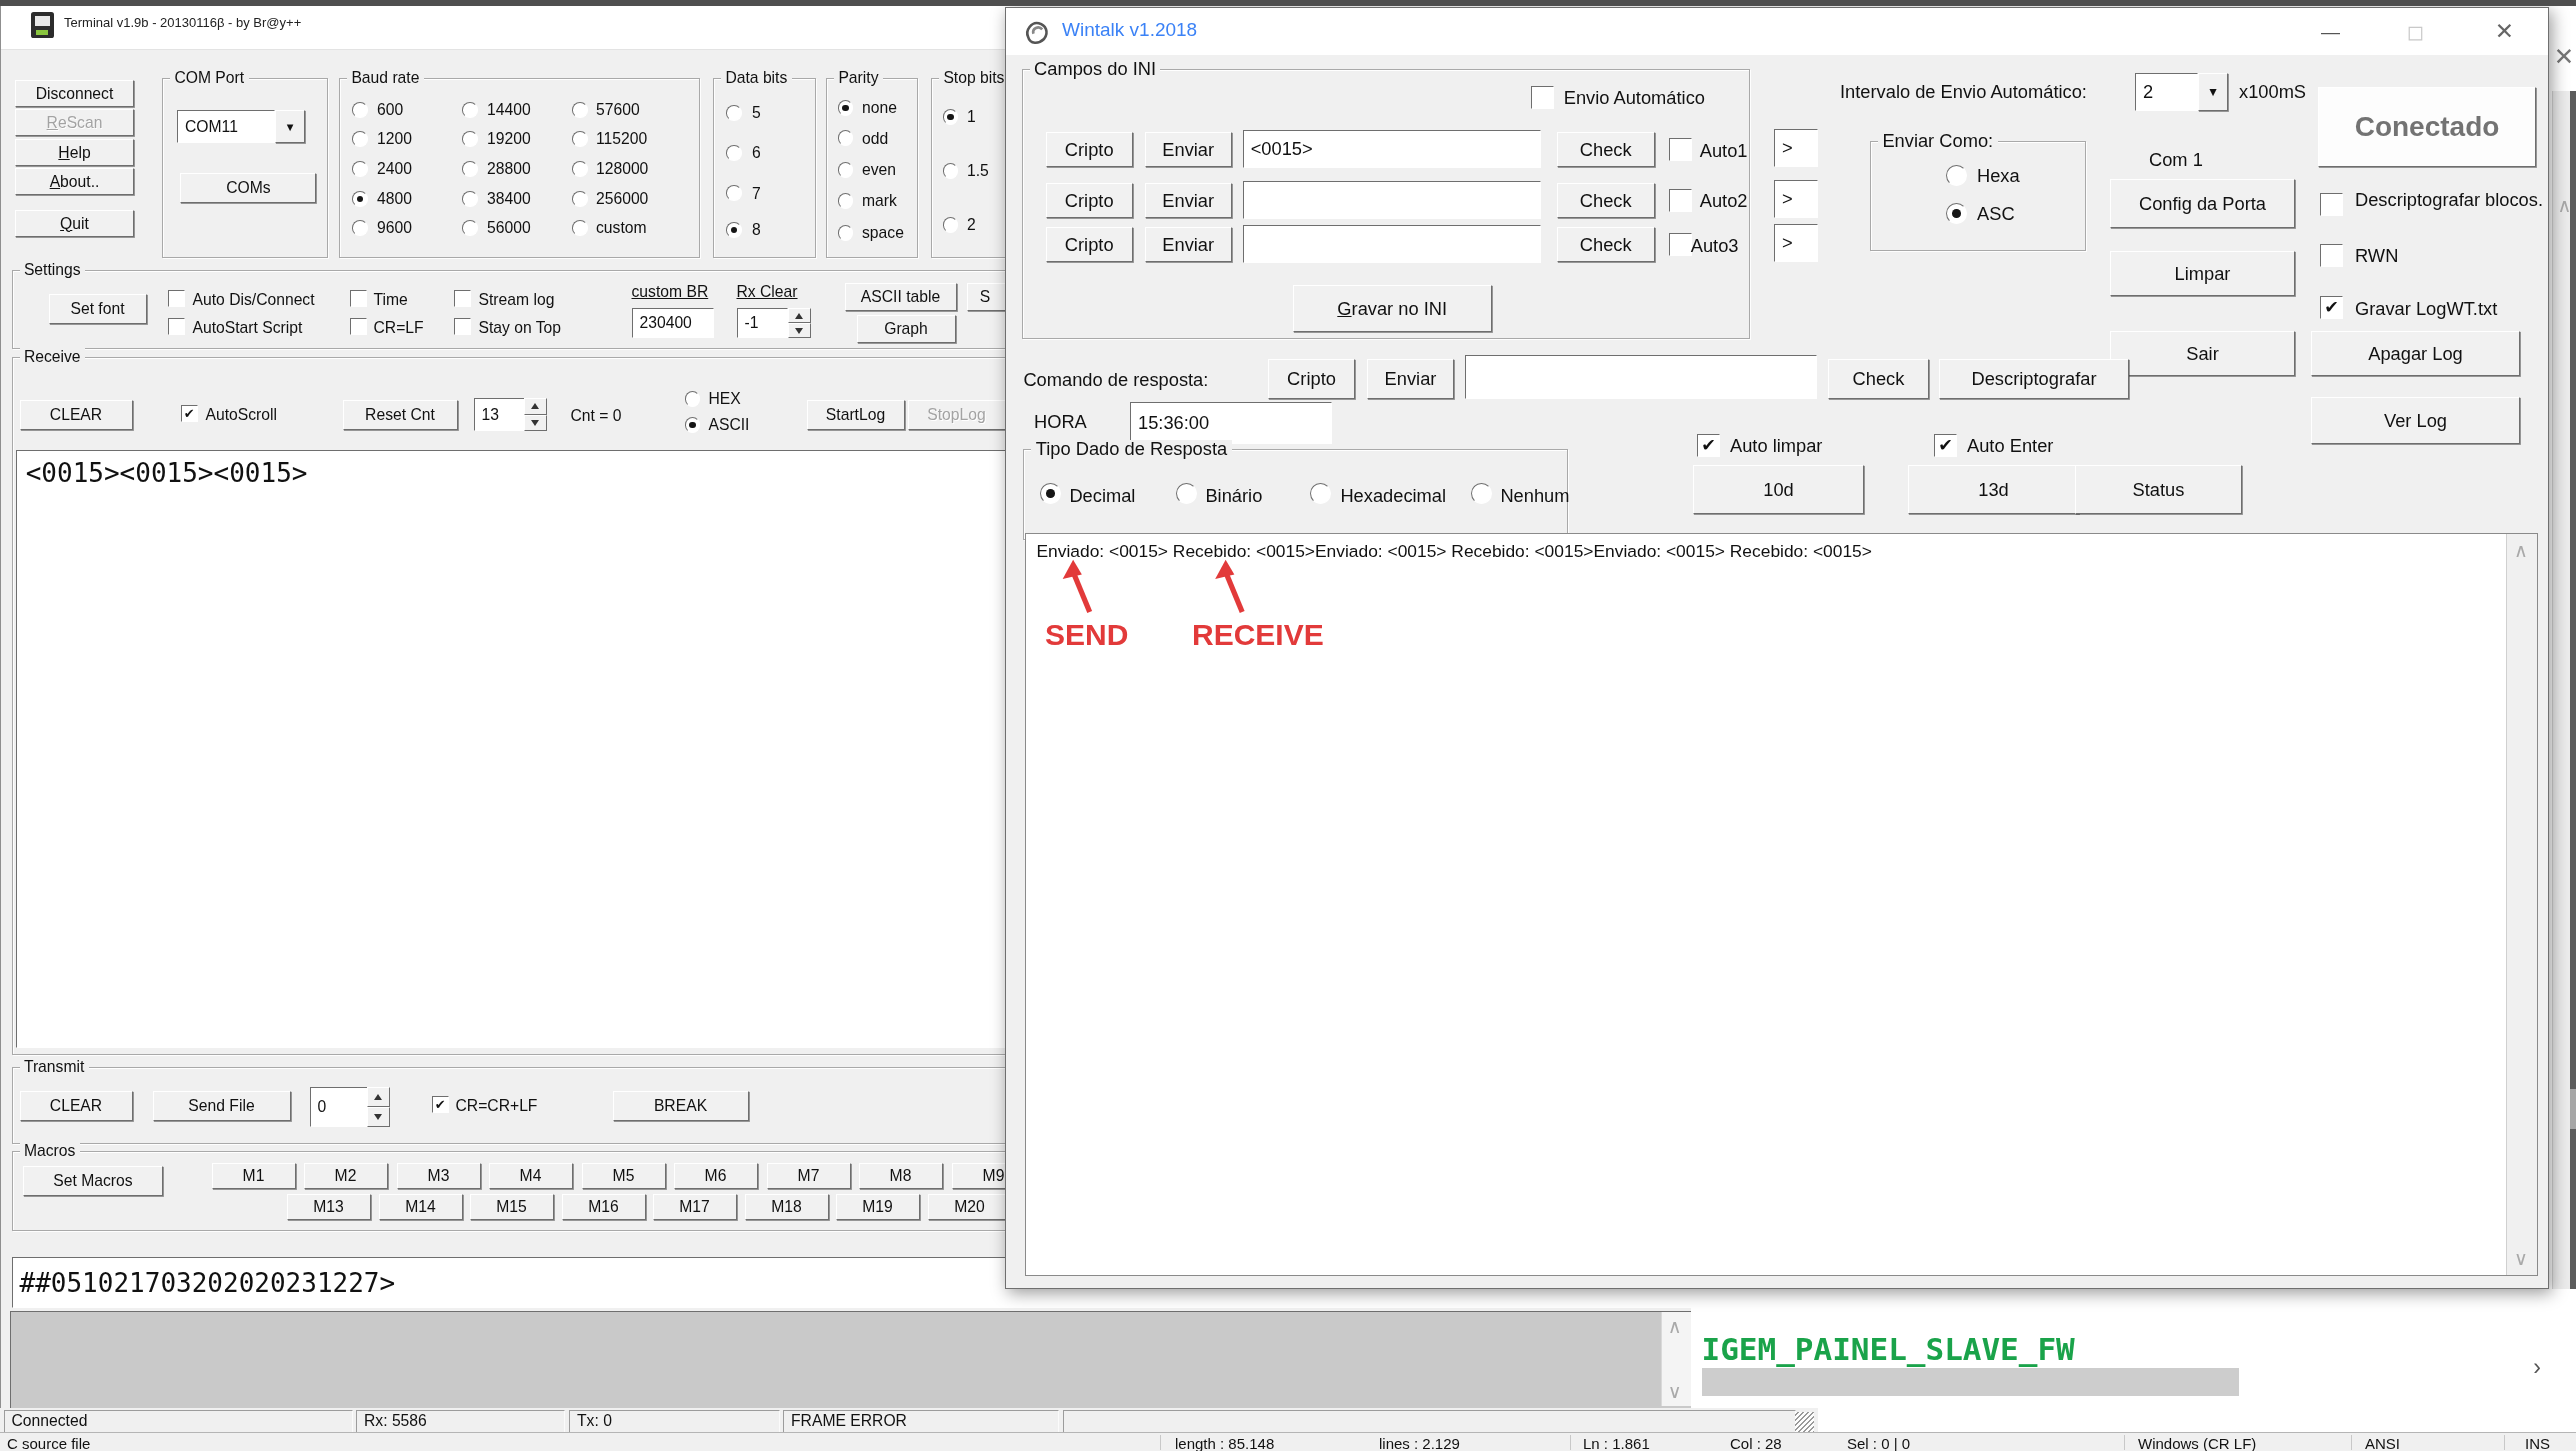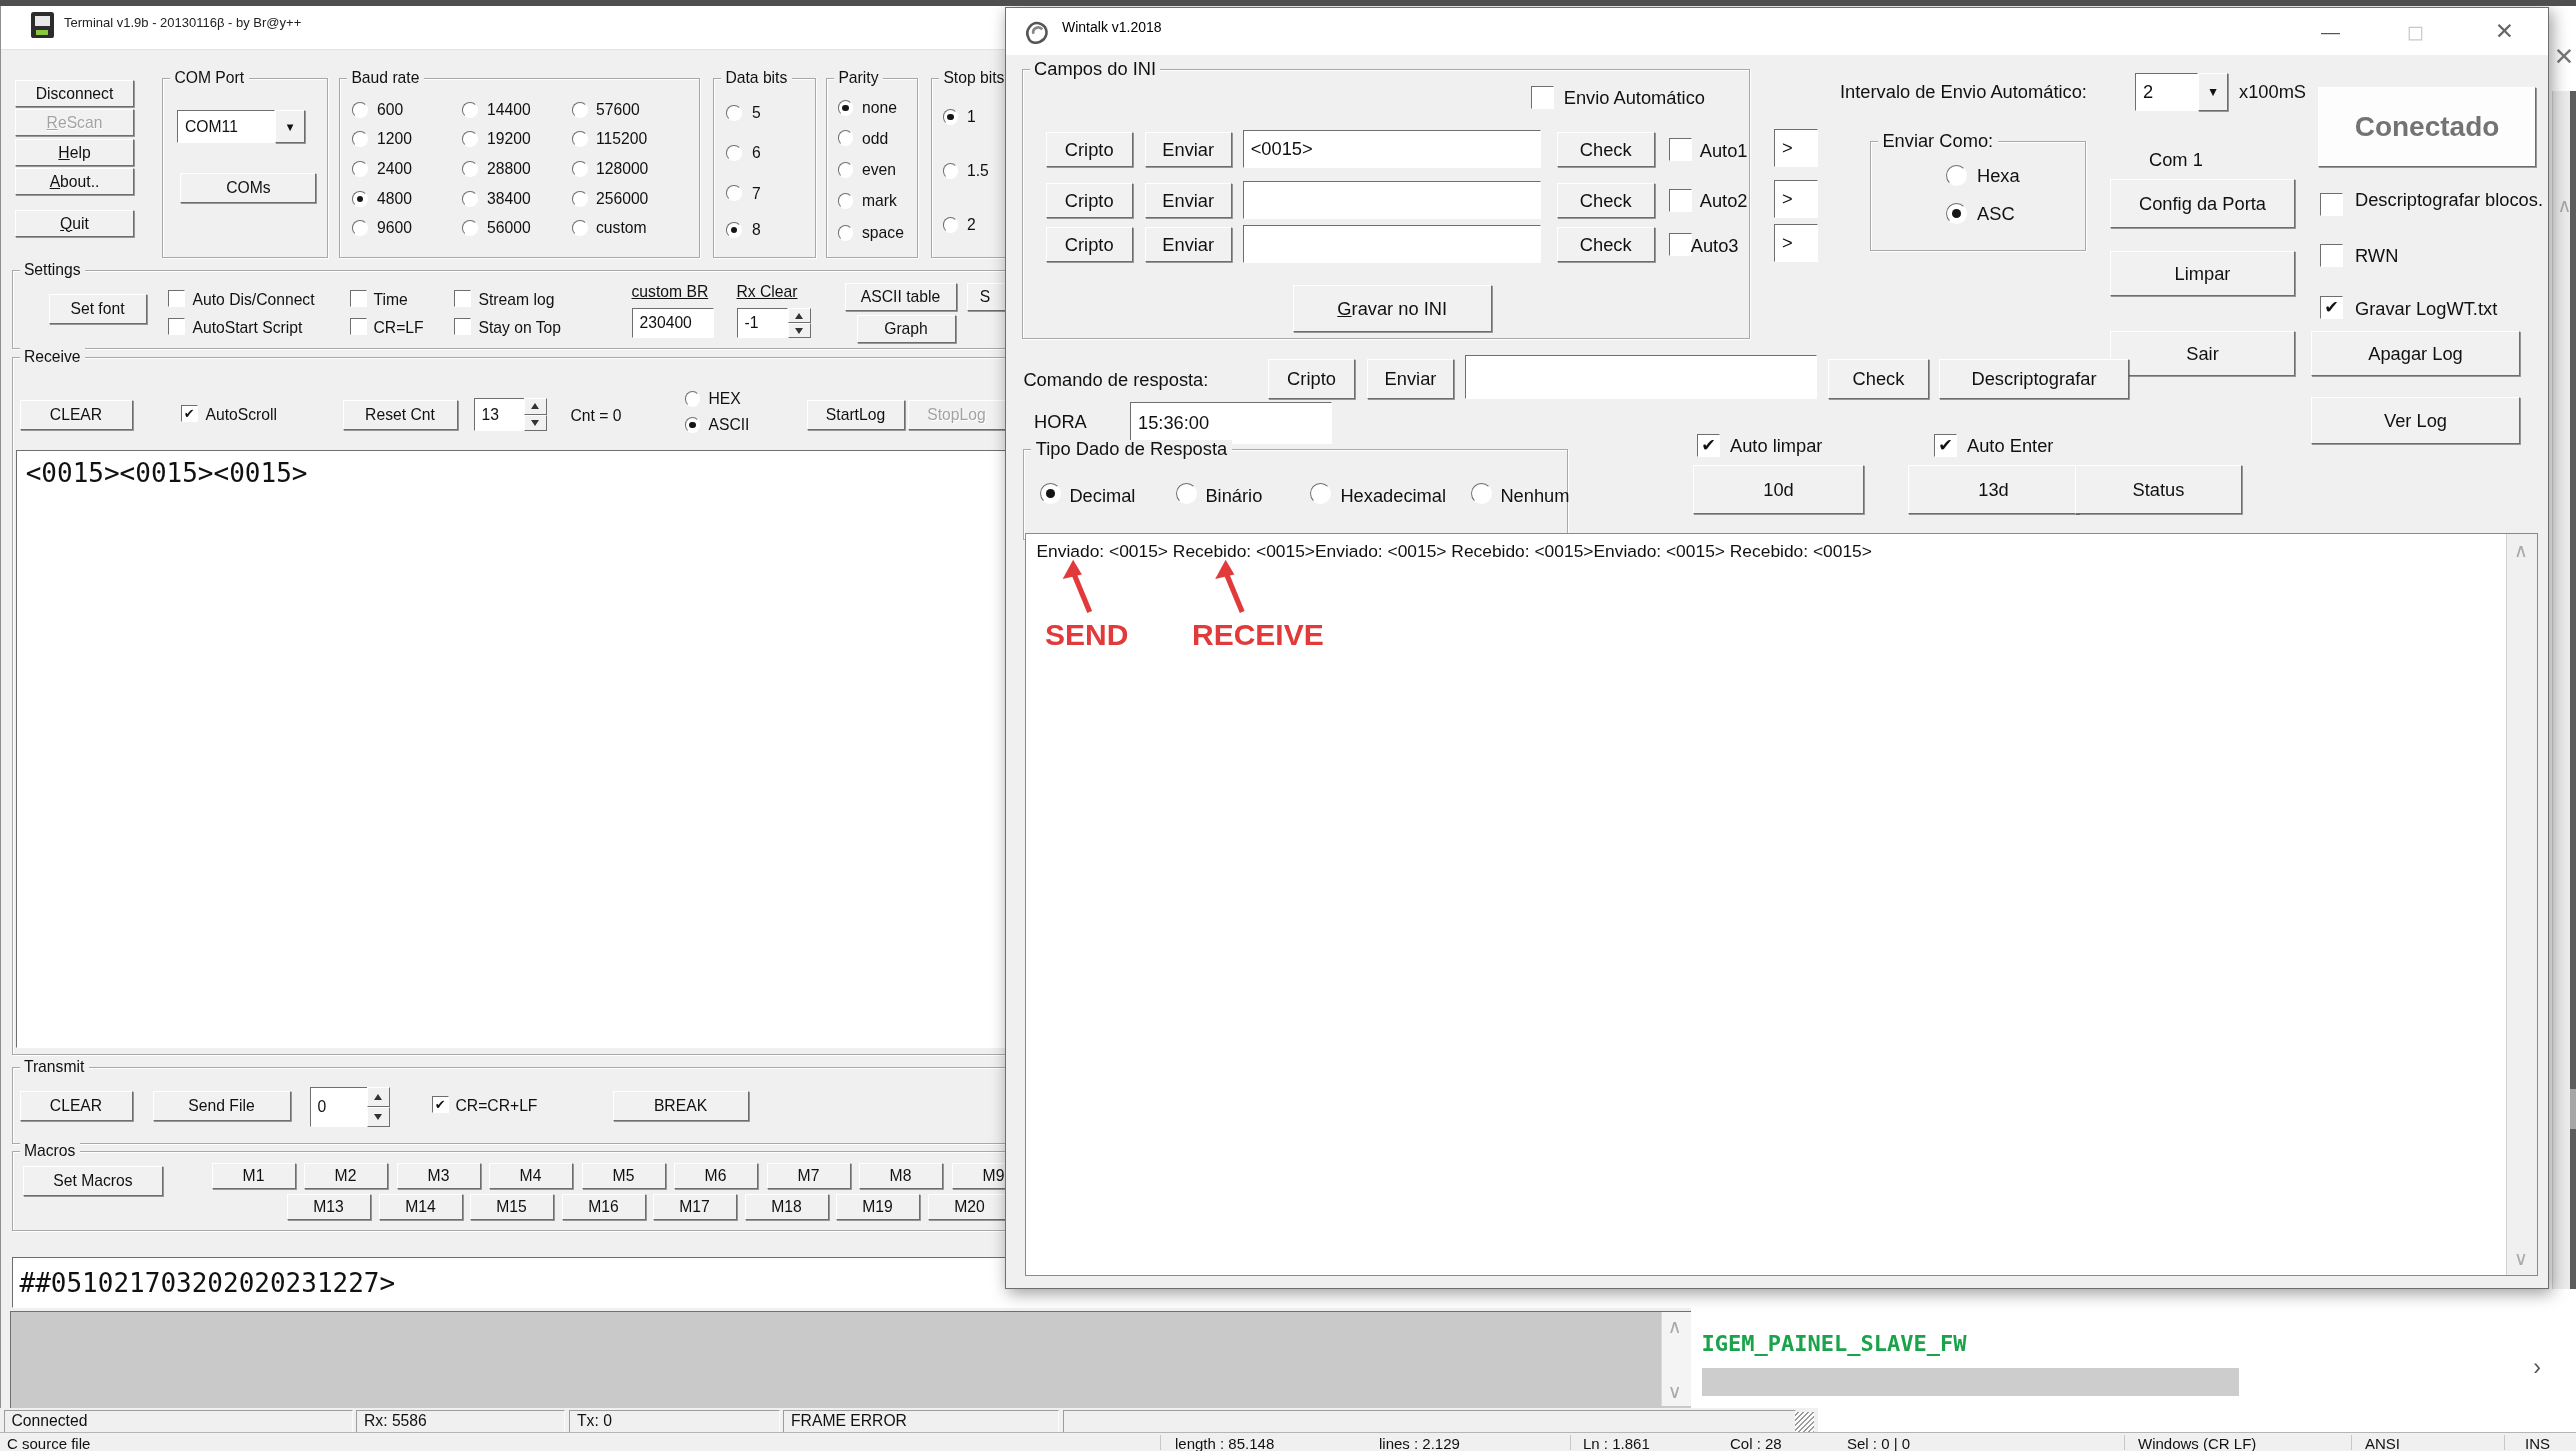--- a/index.html
+++ b/index.html
@@ -265,21 +265,21 @@
 
   <div class="fld" style="left:8.7px;top:1310px;width:1682px;height:98px;background:#c9c9c9;padding:0;">
     <div class="abs" style="right:0;top:0;width:30px;height:94px;background:#f4f4f4;border-left:0.9px solid #d9d9d9;">
       <div class="abs chev" style="left:6.1px;top:5.2px;">∧</div>
       <div class="abs chev" style="left:6.1px;bottom:5.2px;">∨</div>
     </div>
   </div>
 </div>
 
 <div class="abs" style="left:1691px;top:1289px;width:885px;height:143px;background:#ffffff;">
-  <div class="abs mono" style="left:10.5px;top:42px;font-size:22px;font-weight:bold;color:#1aa34a;">IGEM_PAINEL_SLAVE_FW</div>
+  <div class="abs mono" style="left:10.5px;top:42px;font-size:31px;font-weight:bold;color:#1aa34a;">IGEM_PAINEL_SLAVE_FW</div>
   <div class="abs" style="left:10.5px;top:79px;width:537px;height:28px;background:#cdcdcd;"></div>
   <div class="abs" style="right:35px;top:65px;font-size:23px;color:#555;">›</div>
 </div>
 
 <div class="abs" style="left:0;top:1408px;width:1818px;height:26px;background:#f0f0f0;">
   <div class="seg" style="left:3.5px;top:1.7px;width:349px;height:23px;">Connected</div>
   <div class="seg" style="left:356px;top:1.7px;width:209px;height:23px;">Rx: 5586</div>
   <div class="seg" style="left:569px;top:1.7px;width:211px;height:23px;">Tx: 0</div>
   <div class="seg" style="left:783px;top:1.7px;width:276px;height:23px;">FRAME ERROR</div>
   <div class="seg" style="left:1063px;top:1.7px;width:733px;height:23px;"></div>
@@ -305,21 +305,21 @@
 
 <div class="win wk" style="left:1005px;top:7px;width:1544px;height:1282px;border:0.9px solid #6f6f6f;box-shadow:2.6px 3.5px 15.7px rgba(0,0,0,.4);">
 
   <div class="abs" style="left:0;top:0;width:1542px;height:47px;background:#ffffff;">
     <div class="abs" style="left:17.4px;top:9.6px;width:28px;height:28px;">
       <svg width="28" height="28" viewBox="0 0 32 32">
           <path d="M6 22 C2 14 10 4 18 6 C26 8 30 16 24 24 C18 30 8 30 6 22 Z" fill="none" stroke="#555" stroke-width="3"></path>
           <path d="M12 18 C10 12 18 8 22 13" fill="none" stroke="#888" stroke-width="3"></path>
         </svg>
     </div>
-    <div class="t" style="left:56px;top:11.3px;font-size:14px;color:#000000;">Wintalk  v1.2018</div>
+    <div class="t" style="left:56px;top:11.3px;font-size:19px;color:#3b82f6;">Wintalk  v1.2018</div>
     <div class="abs" style="left:1294px;top:0;width:61px;height:47px;display:flex;align-items:center;justify-content:center;color:#555;font-size:19px;">
         <span>—</span>
       </div>
     <div class="abs" style="left:1379px;top:0;width:61px;height:47px;display:flex;align-items:center;justify-content:center;color:#c9c9c9;font-size:21px;">
         <span>◻</span>
       </div>
     <div class="abs" style="left:1468px;top:0;width:61px;height:47px;display:flex;align-items:center;justify-content:center;color:#666;font-size:23px;">
         <span>✕</span>
       </div>
   </div>

